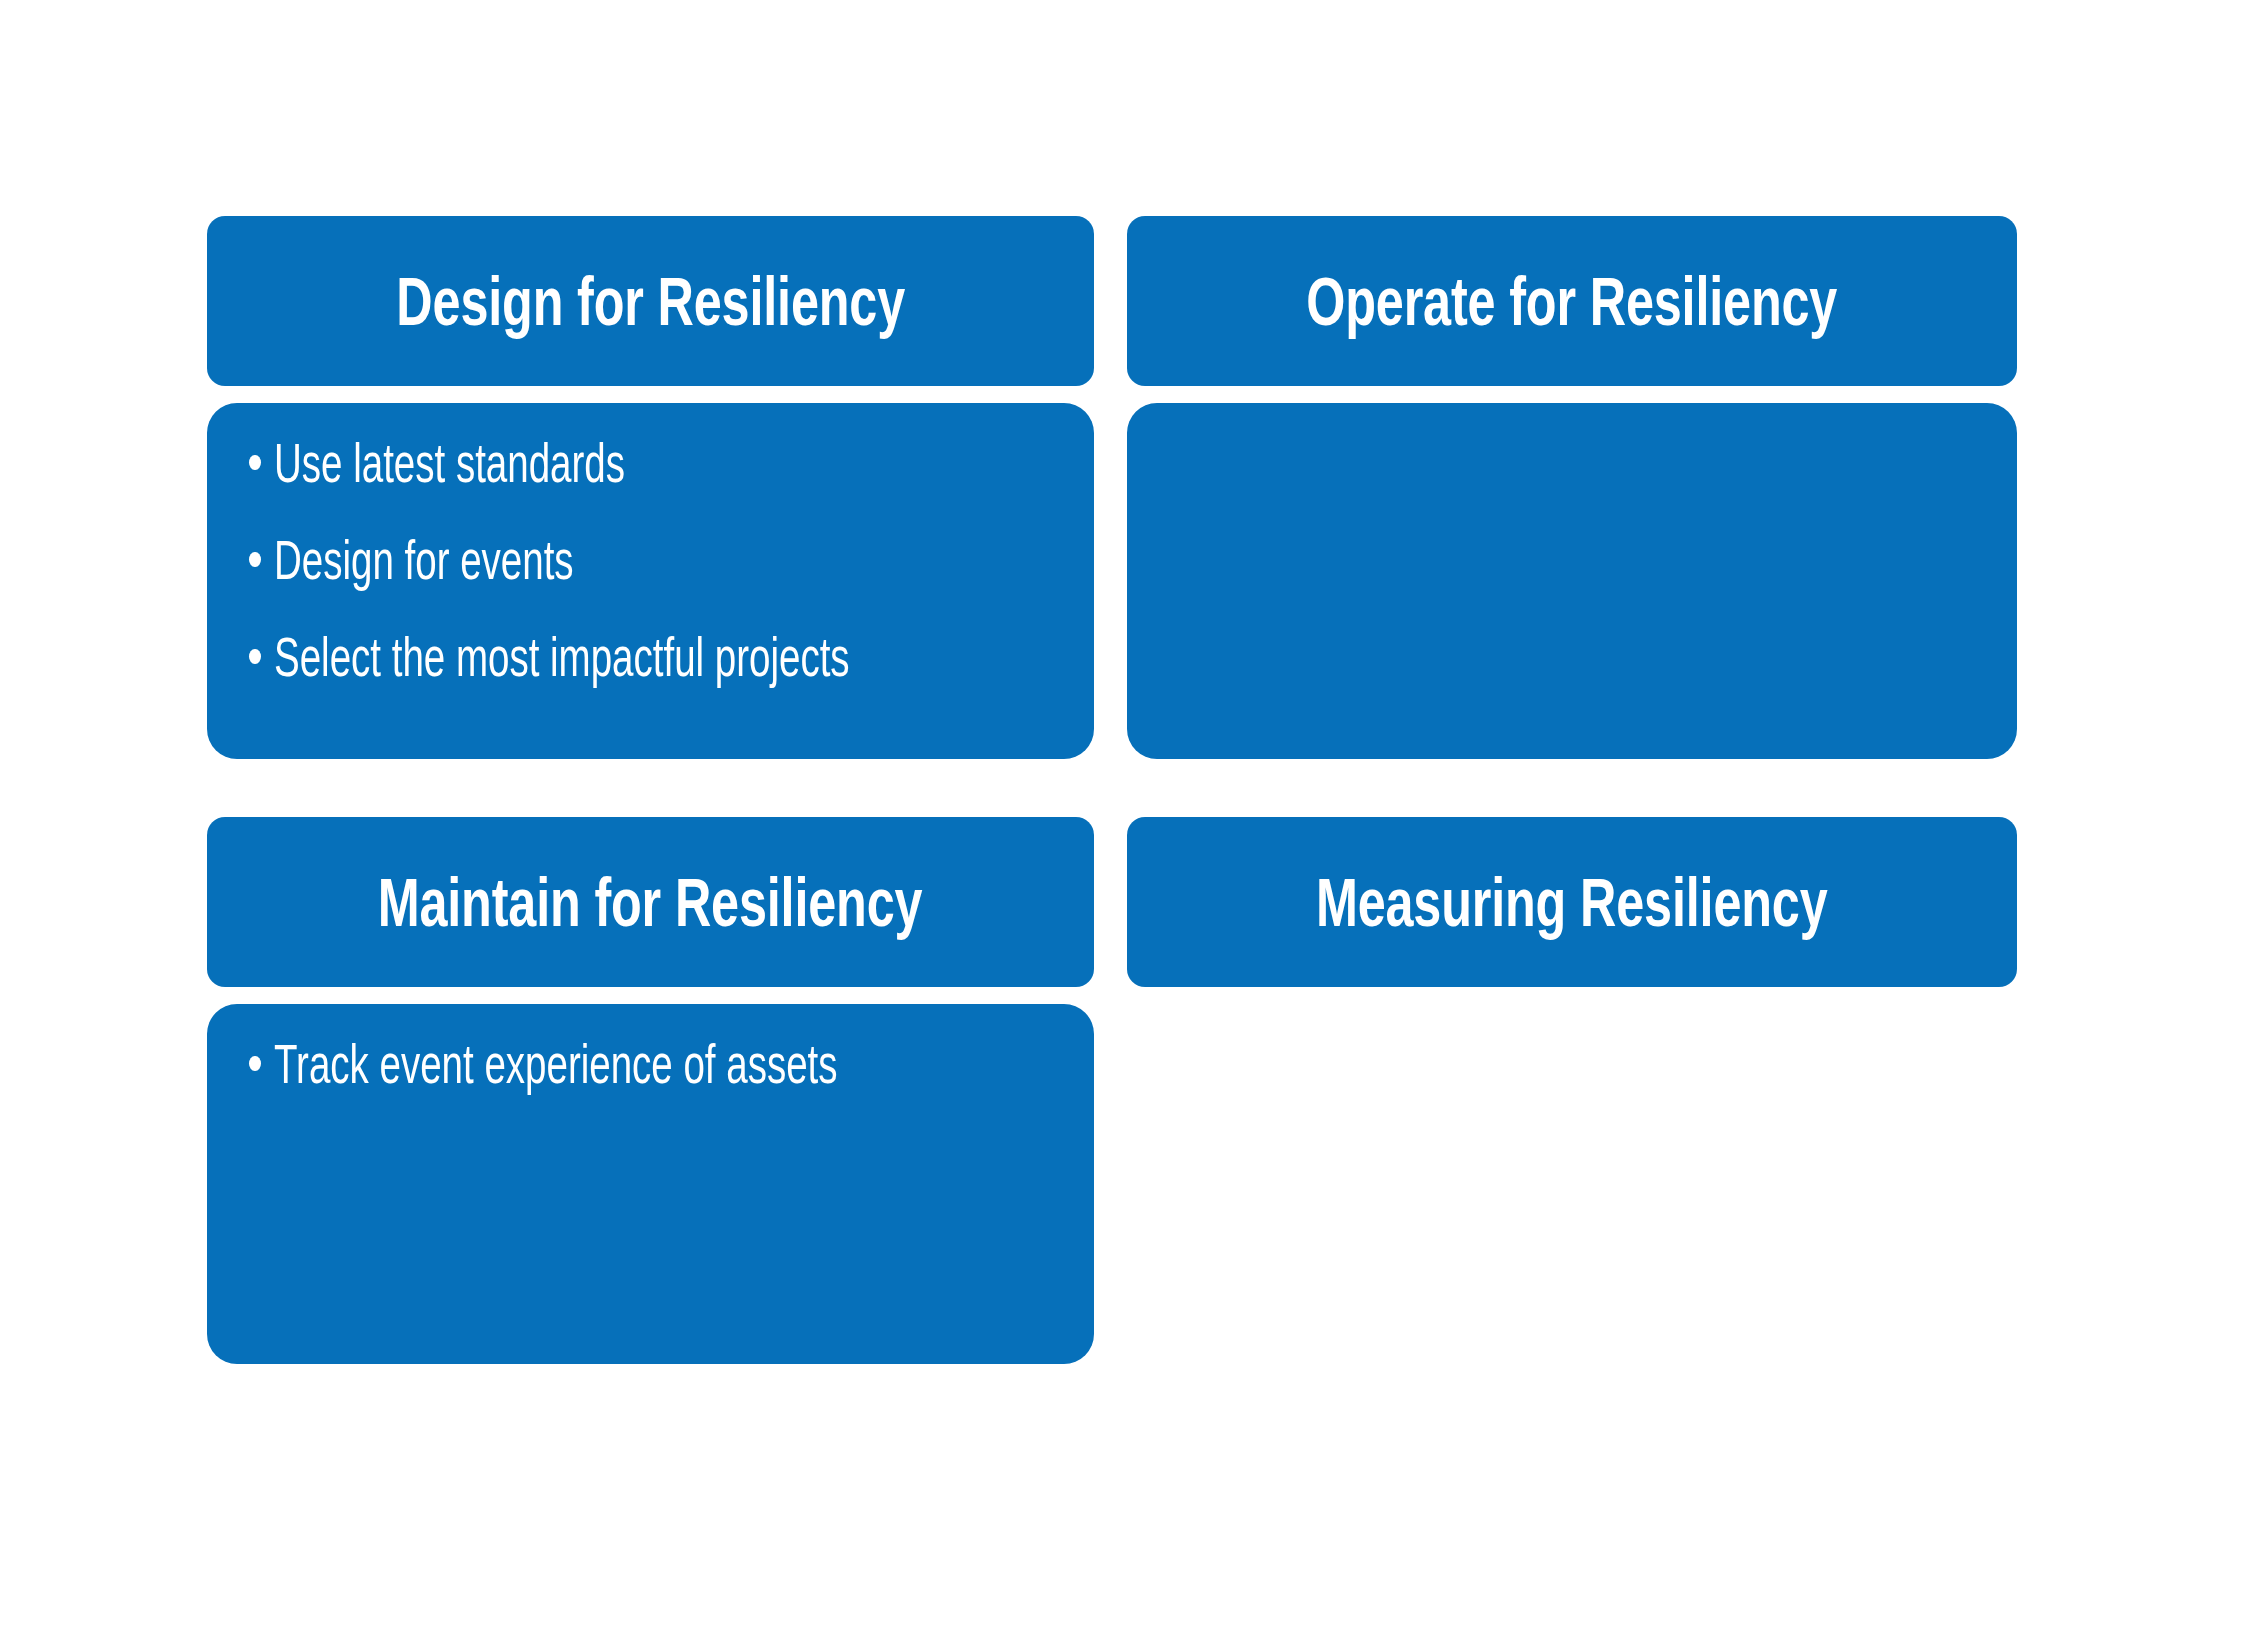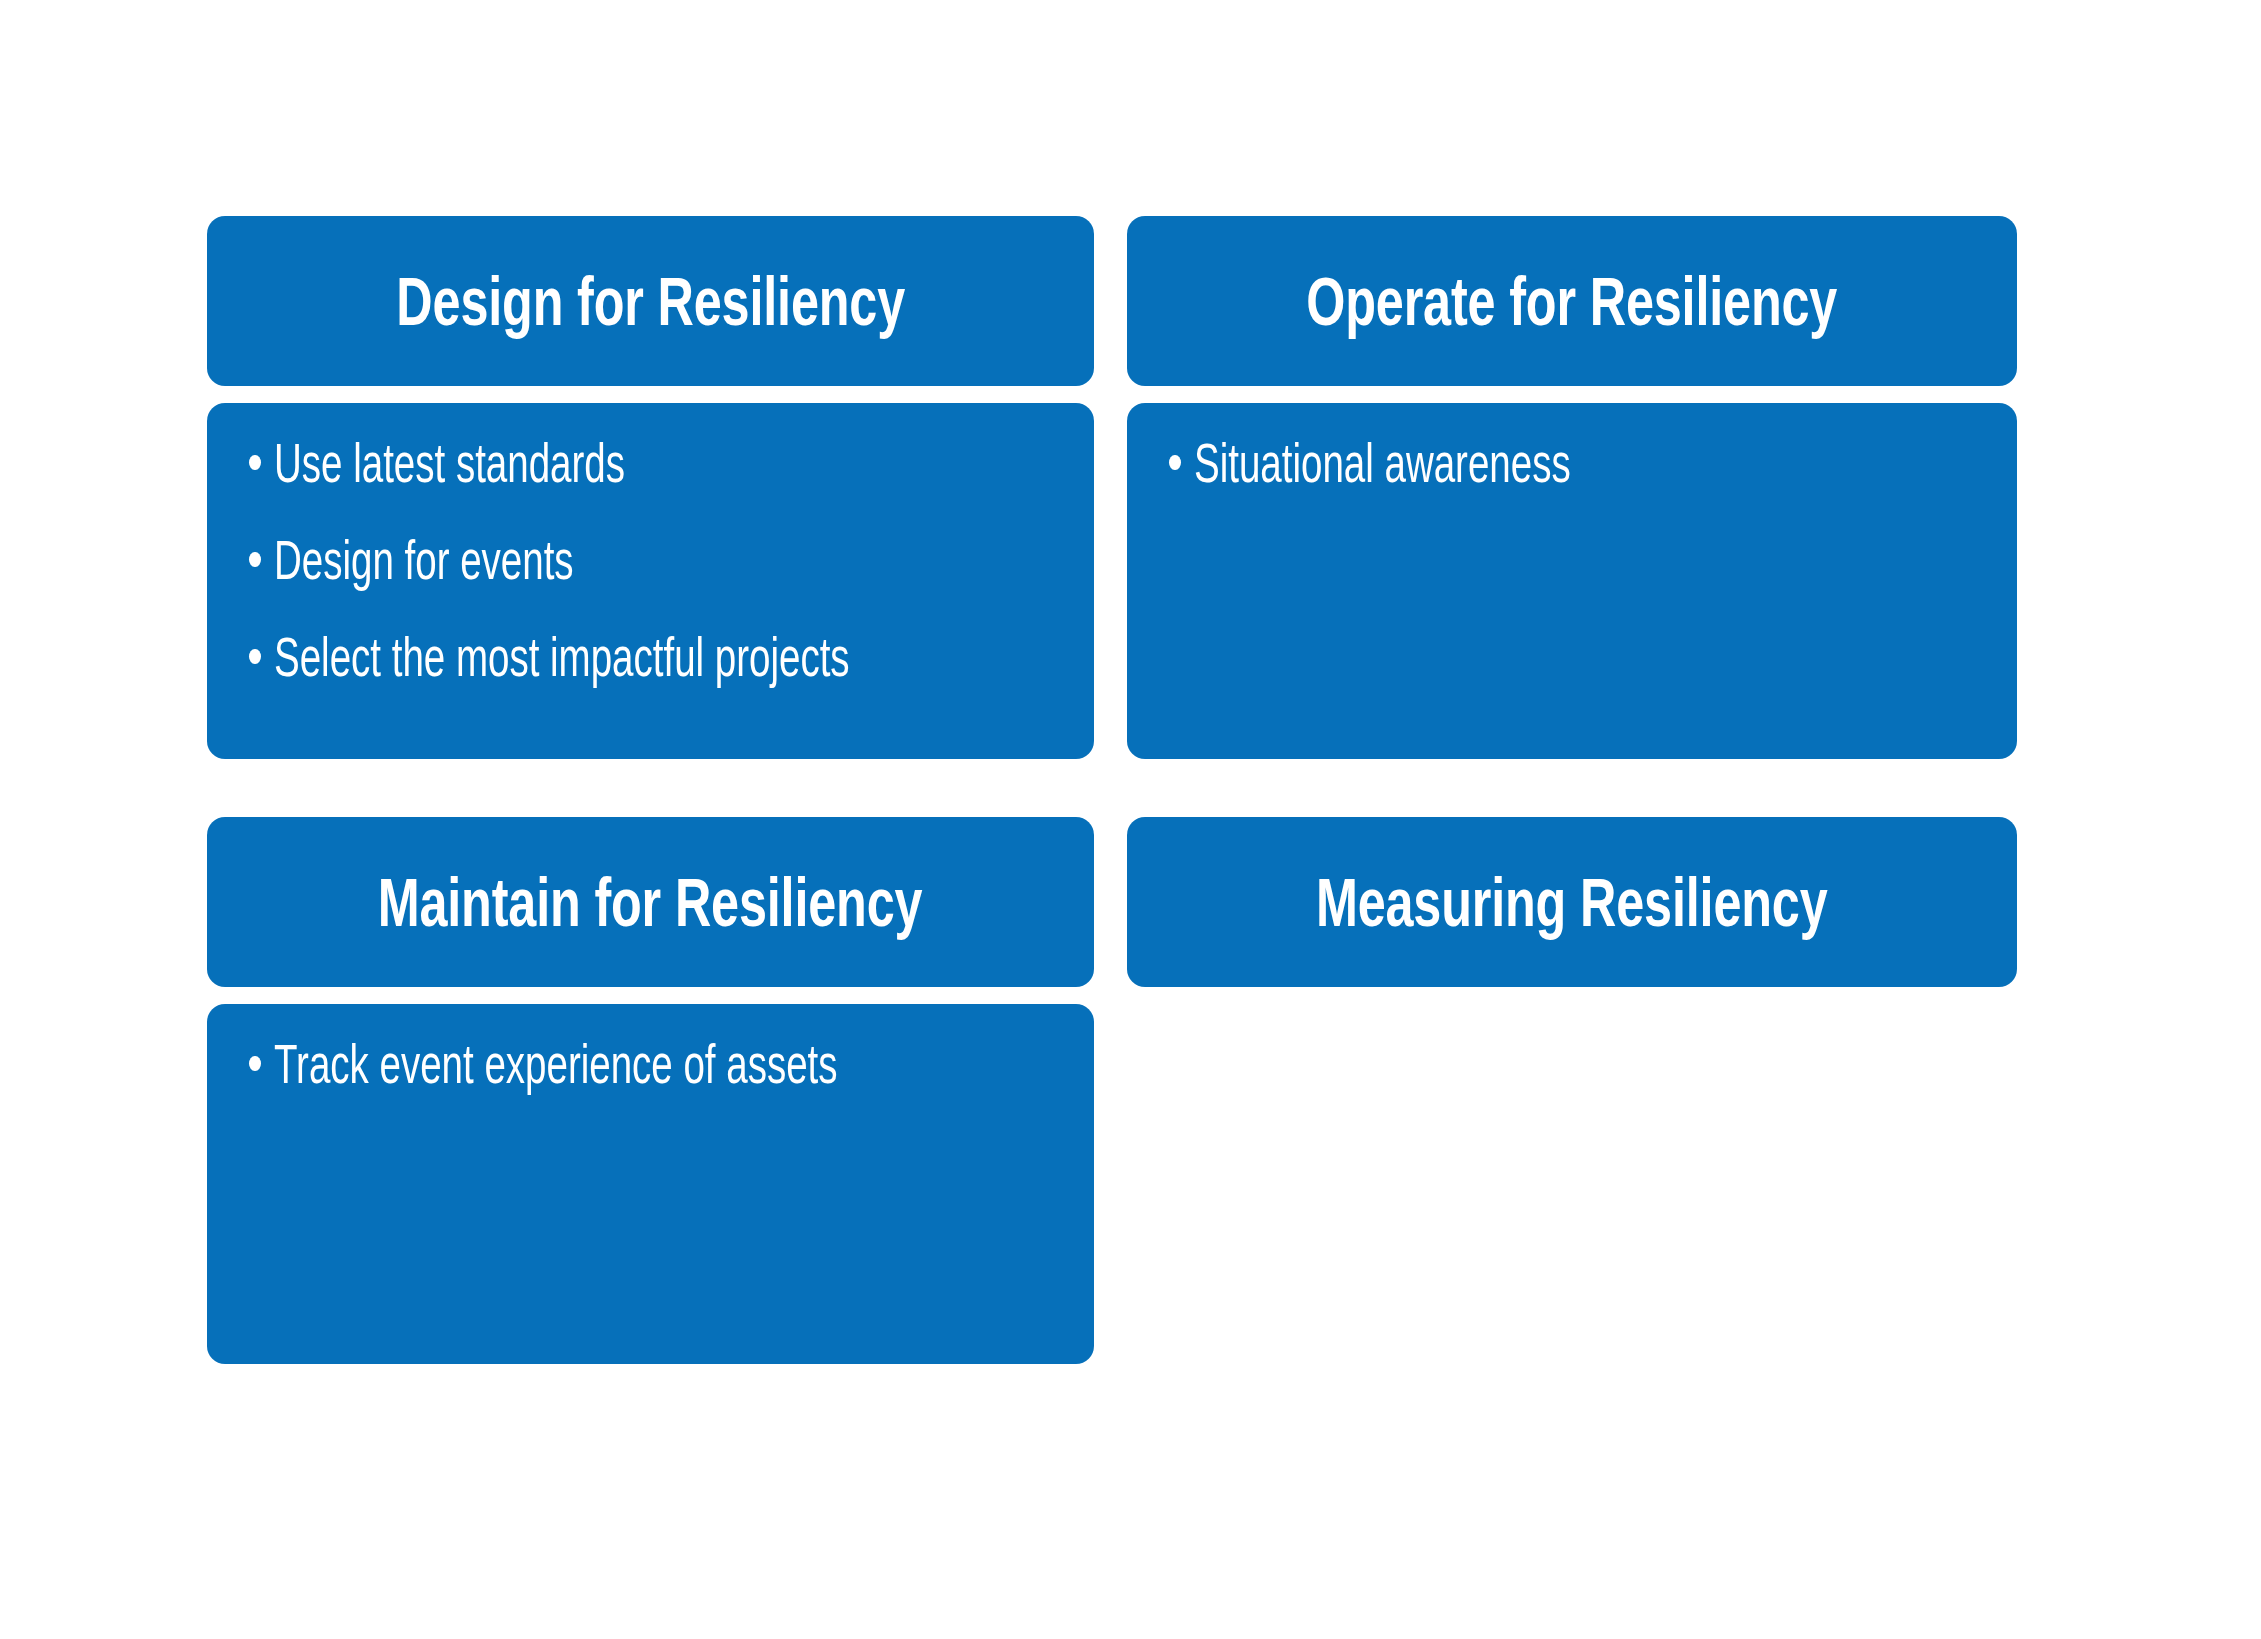--- a/index.html
+++ b/index.html
@@ -53,21 +53,21 @@
     letter-spacing: -0.2px;
     transform: scaleX(0.74);
     transform-origin: center center;
     white-space: nowrap;
     text-align: center;
   }
 
   
   .card-body {
     background: #0670ba;
-    border-radius: 18px;
+    border-radius: 30px;
     margin-top: 17px;
     flex: 1 1 auto;
     box-sizing: border-box;
     padding: 33px 27px 18px 42px;
     overflow: hidden;
   }
   .bullet-list {
     list-style: none;
     margin: 0;
     padding: 0;
@@ -124,24 +124,20 @@
       </ul>
     </div>
   </div>
 
   <div class="quadrant">
     <div class="card-header">
       <div class="card-title">Operate for Resiliency</div>
     </div>
     <div class="card-body">
       <ul class="bullet-list">
-        <li class="bullet-item">
-          <span class="bullet-dot"></span>
-          <span class="bullet-text">Situational awareness</span>
-        </li>
       </ul>
     </div>
   </div>
 
   <div class="quadrant">
     <div class="card-header">
       <div class="card-title">Maintain for Resiliency</div>
     </div>
     <div class="card-body">
       <ul class="bullet-list">

